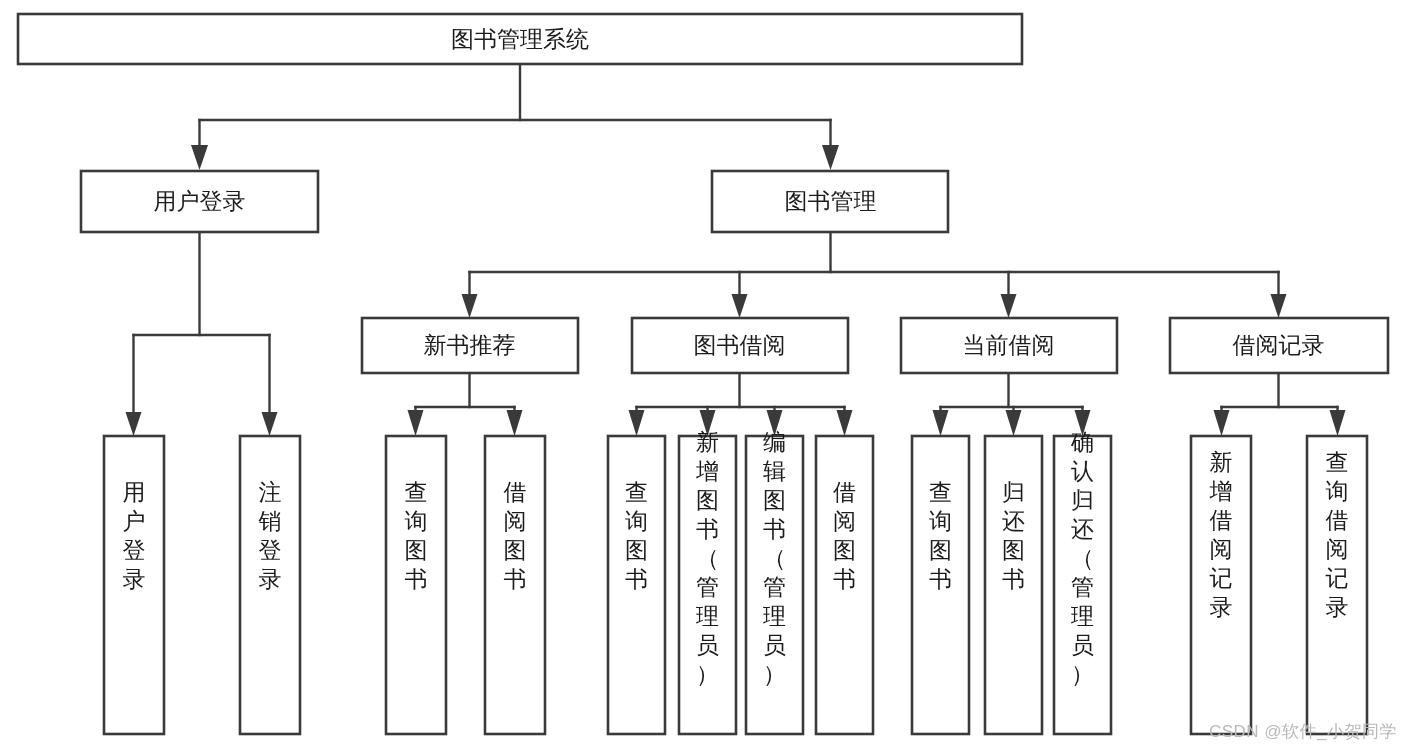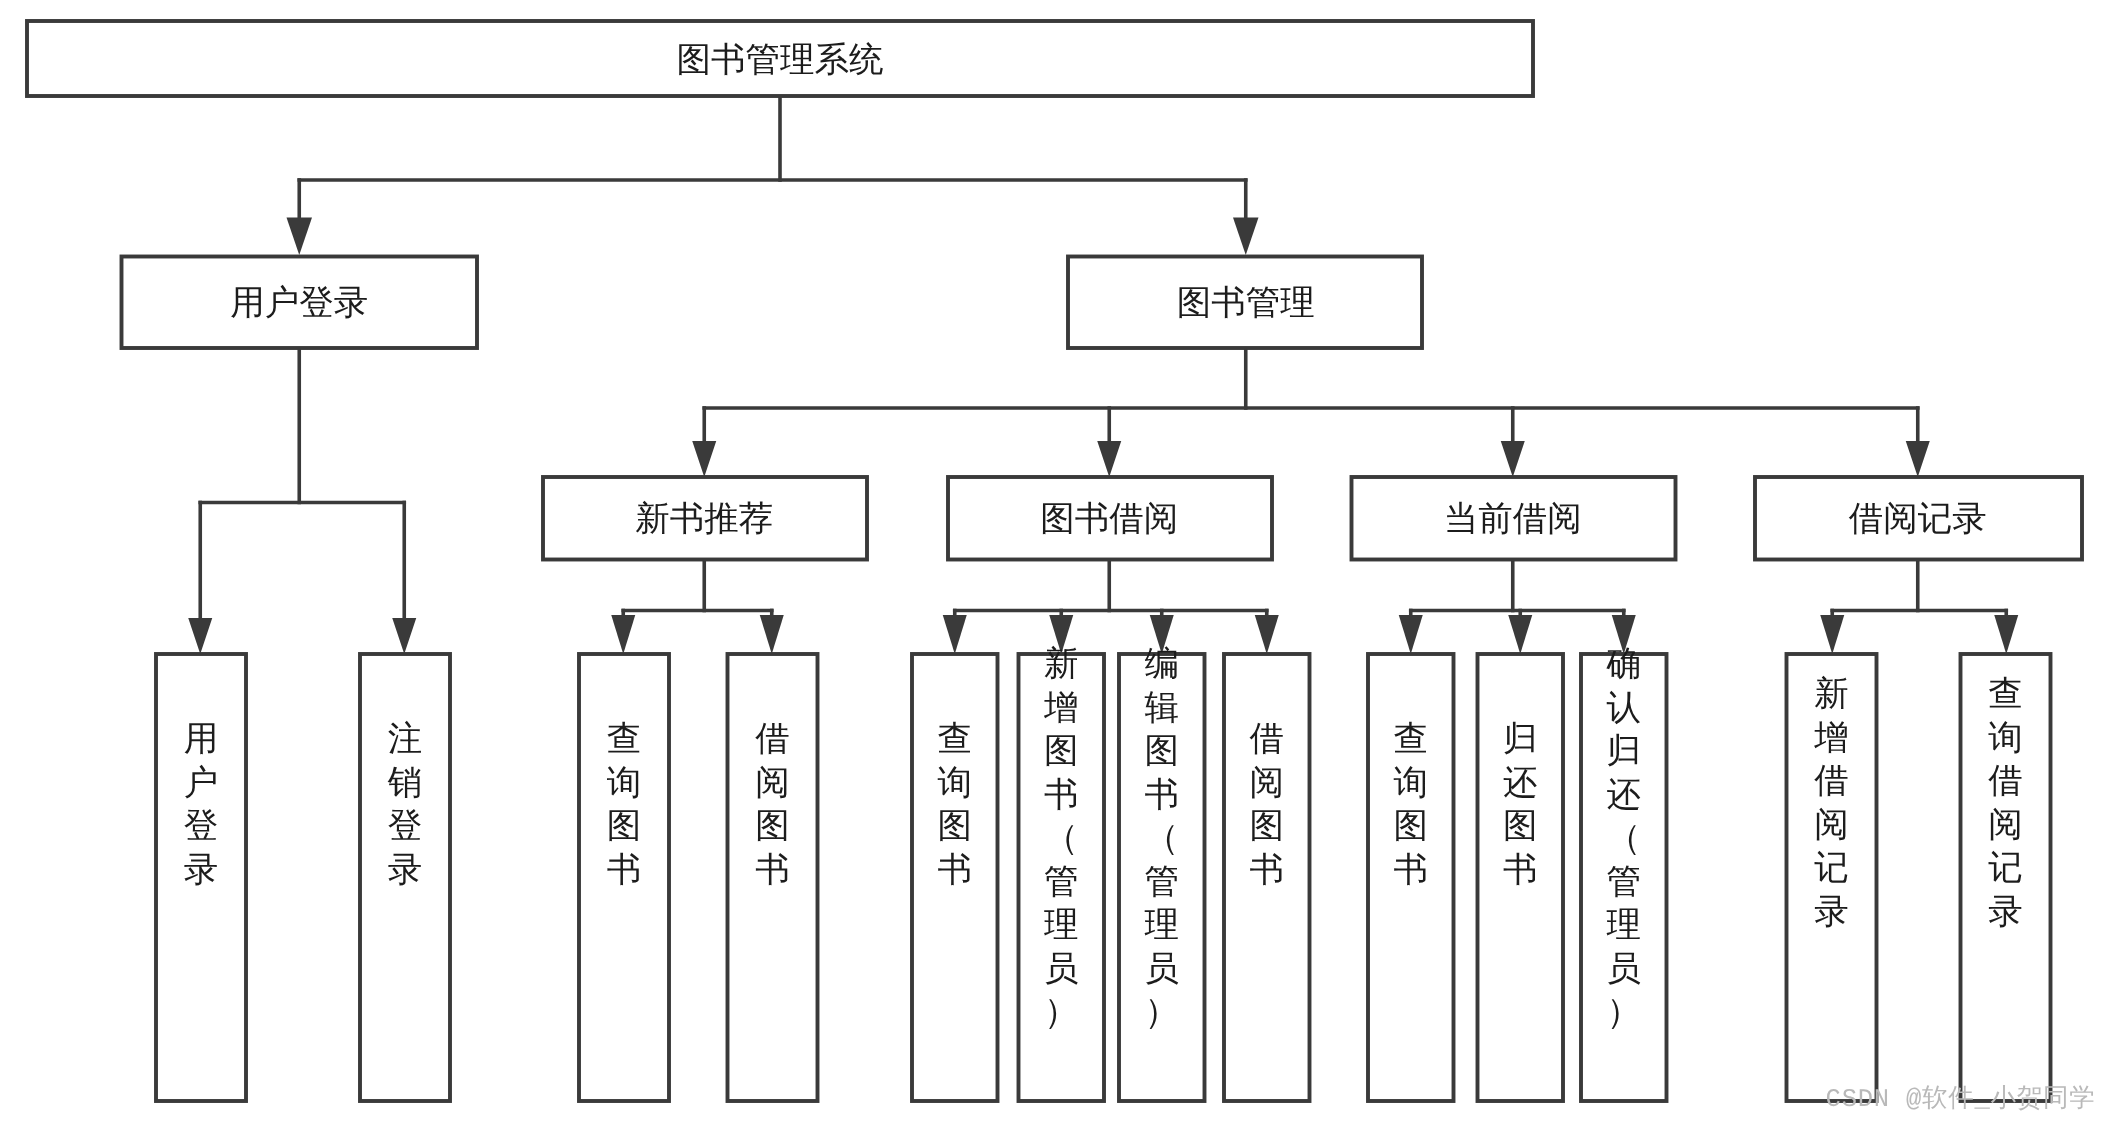--- a/index.html
+++ b/index.html
@@ -52,21 +52,21 @@
   .node-label-v {
     font-family: "Liberation Sans", "DejaVu Sans", sans-serif;
     font-size: 23px;
     fill: #1c1c1c;
     text-anchor: middle;
   }
   .watermark-text {
     position: absolute;
     right: 8px;
     bottom: 4px;
-    font-family: Liberation Mono, monospace;
+    font-family: Liberation Sans, sans-serif;
     font-size: 17px;
     color: #b9b9b9;
     letter-spacing: 0.5px;
     white-space: nowrap;
     user-select: none;
   }
 </style>
 </head>
 <body>
 

